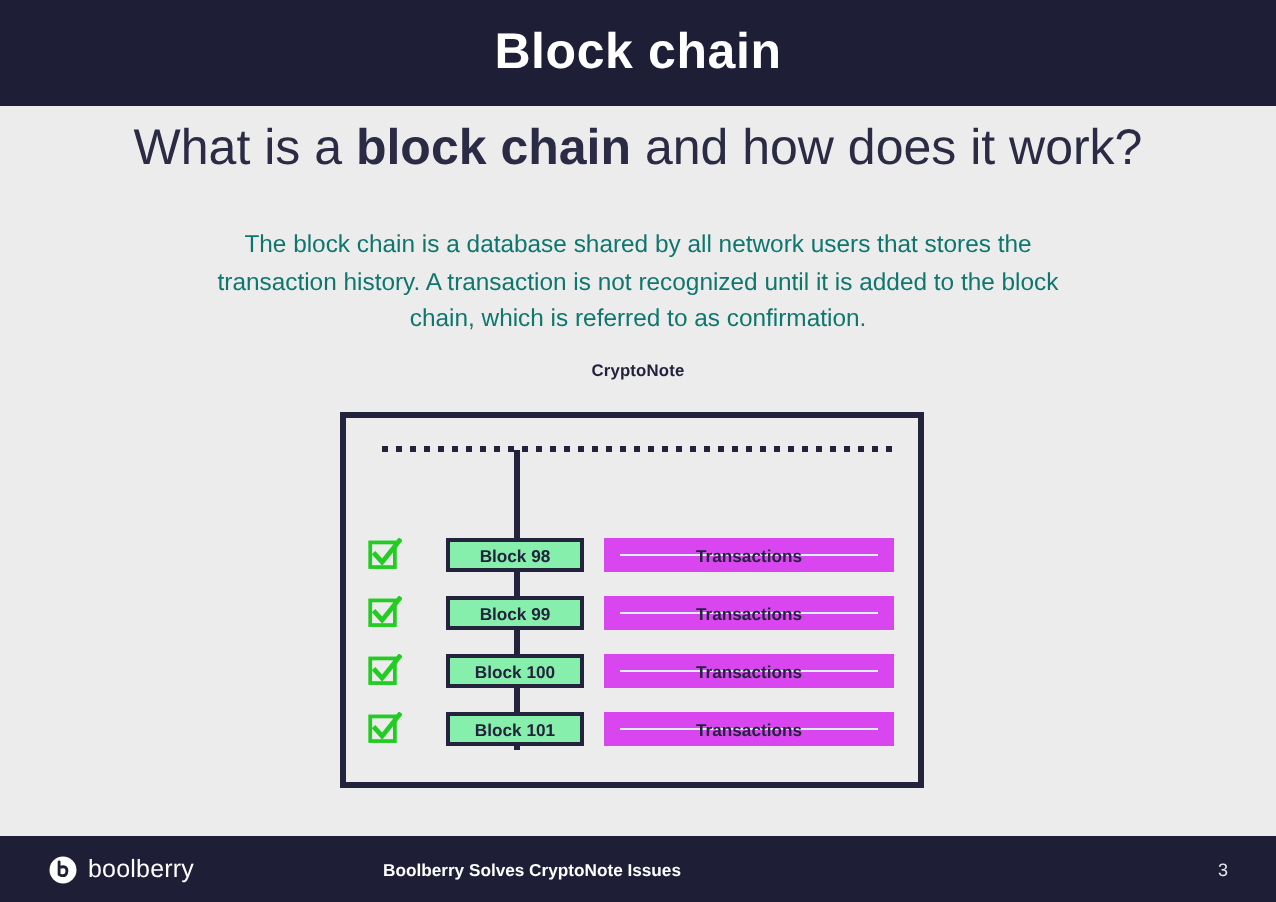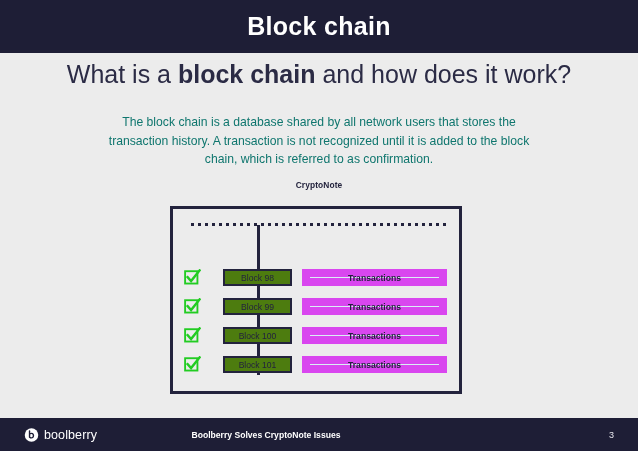--- a/index.html
+++ b/index.html
@@ -132,27 +132,27 @@
   }
 
   .block-box {
     position: absolute;
     left: 50px;
     top: 2px;
     width: 69px;
     height: 17px;
     box-sizing: border-box;
     border: 2px solid #23233d;
-    background: #4d7c0f;
+    background: #86efac;
     display: flex;
     align-items: center;
     justify-content: center;
     color: #23233d;
     font-size: 8.6px;
-    font-weight: normal;
+    font-weight: bold;
     z-index: 2;
   }
 
   .tx-box {
     position: absolute;
     left: 129px;
     top: 2px;
     width: 145px;
     height: 17px;
     box-sizing: border-box;

